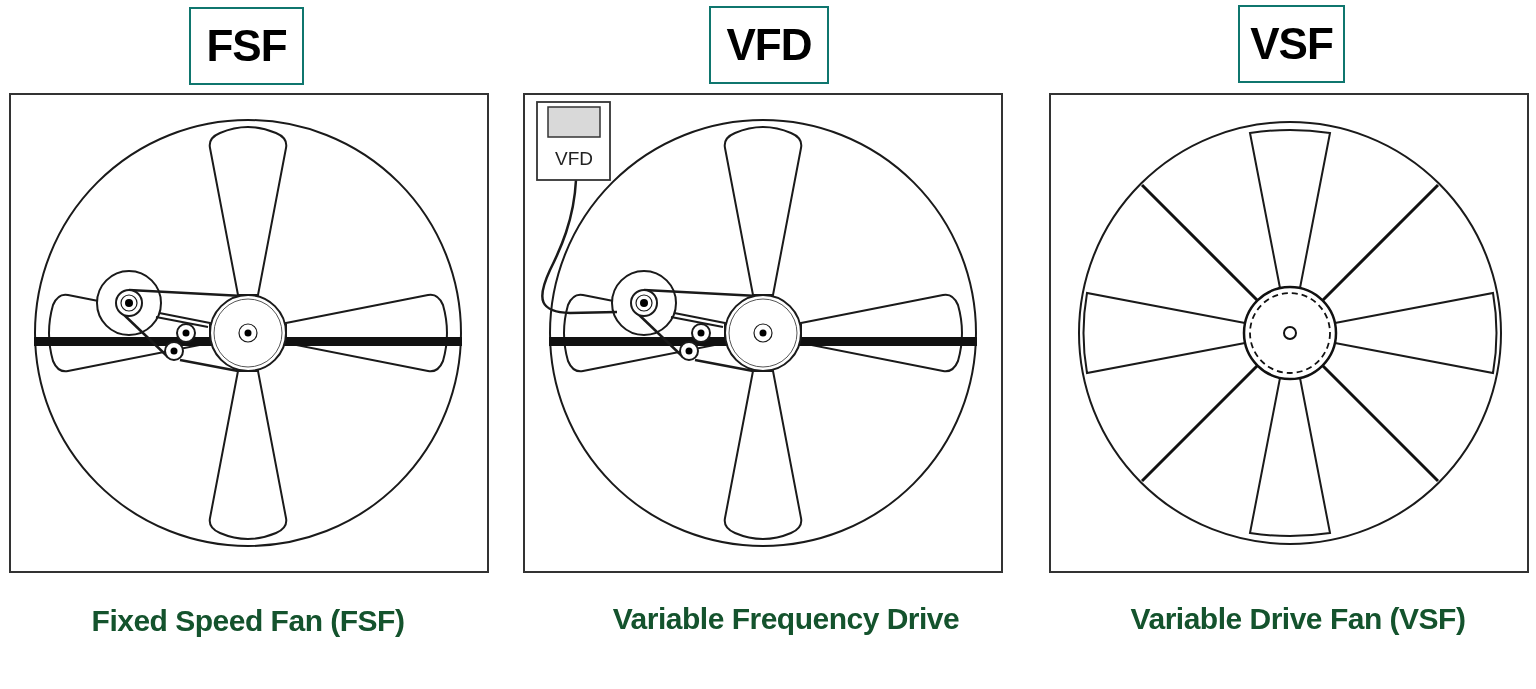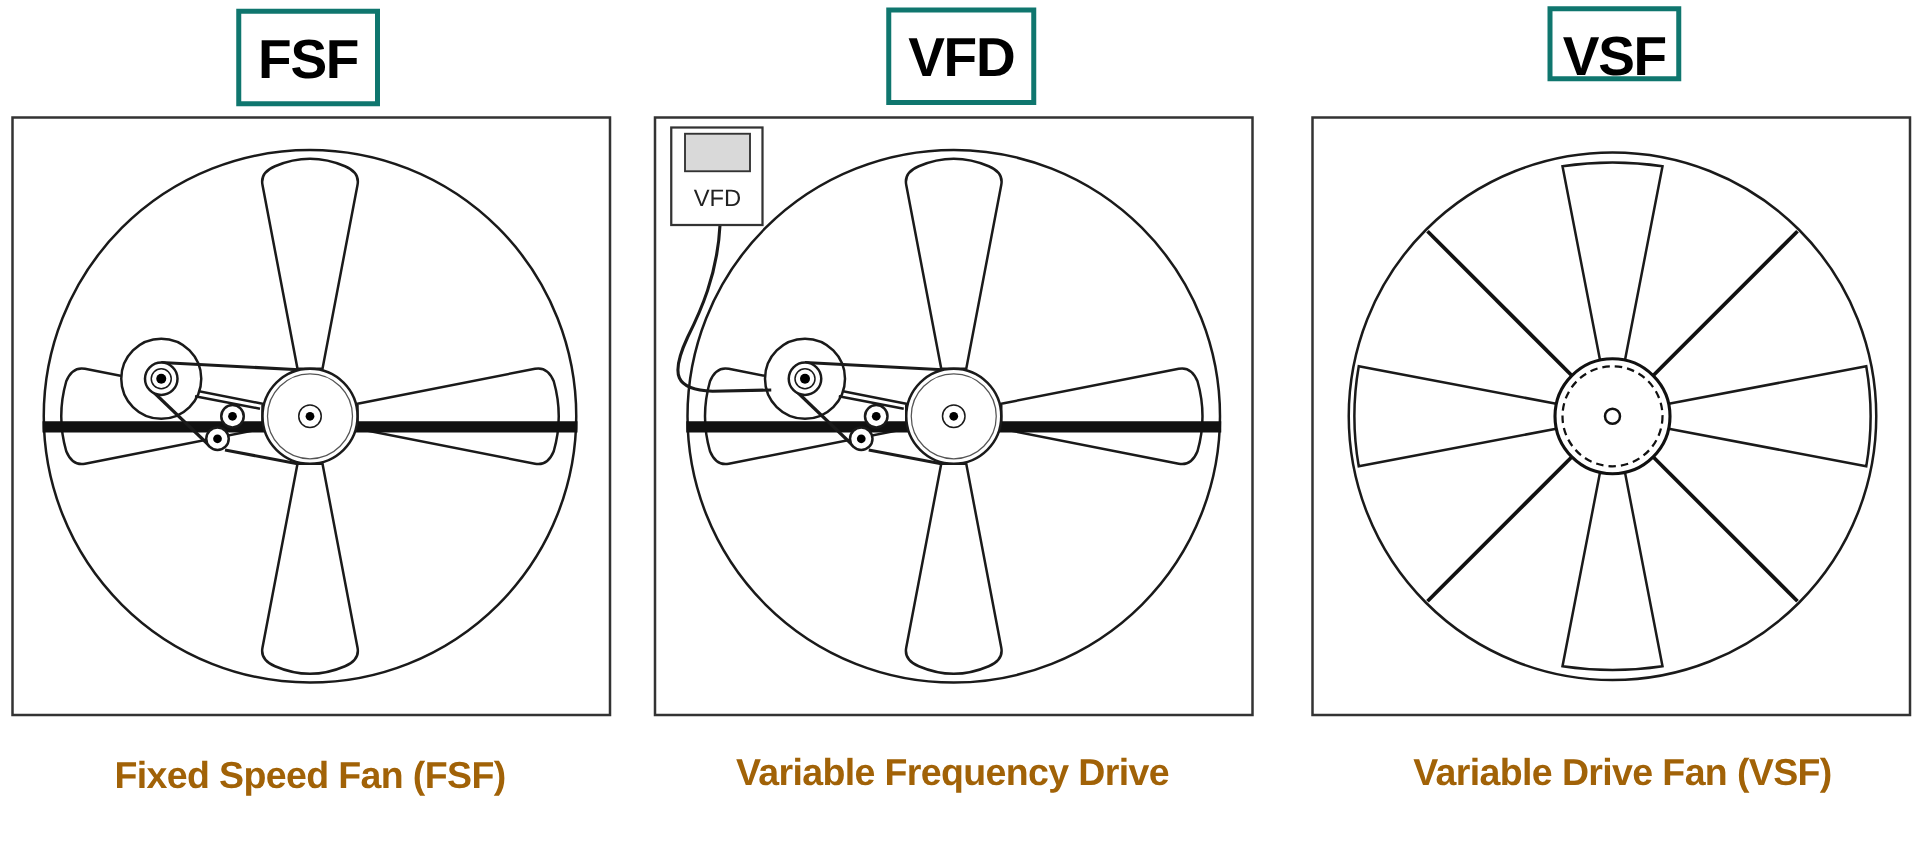--- a/index.html
+++ b/index.html
@@ -1,35 +1,35 @@
 <!DOCTYPE html>
 <html><head>
 <meta charset="utf-8">
 <style>
   html, body { margin:0; padding:0; background:#ffffff; }
   body { width:1536px; height:689px; position:relative; overflow:hidden;
          font-family:"Liberation Sans","DejaVu Sans",sans-serif; }
-  .title-box { position:absolute; border:4px solid #0f766e; background:#fff;
+  .title-box { position:absolute; border:2px solid #0f766e; background:#fff;
                font-weight:bold; font-size:44px; color:#000; text-align:center;
                box-sizing:border-box; letter-spacing:-1px; }
-  .caption { position:absolute; font-weight:bold; font-size:30px; color:#a16207;
+  .caption { position:absolute; font-weight:bold; font-size:30px; color:#14532d;
              text-align:center; line-height:38px; letter-spacing:-0.5px; }
   svg { position:absolute; left:0; top:0; }
   .vfd-label { font-family:"Liberation Sans","DejaVu Sans",sans-serif; font-size:19px; fill:#222; }
 </style>
 </head>
 <body>
 
 <div class="title-box" style="left:189px;top:7px;width:115px;height:78px;line-height:74px;">
   <span>FSF</span>
 </div>
 <div class="title-box" style="left:709px;top:6px;width:120px;height:78px;line-height:74px;">
   <span>VFD</span>
 </div>
-<div class="title-box" style="left:1238px;top:5px;width:107px;height:60px;line-height:74px;">
+<div class="title-box" style="left:1238px;top:5px;width:107px;height:78px;line-height:74px;">
   <span>VSF</span>
 </div>
 
 <svg width="1536" height="689" viewBox="0 0 1536 689">
   <defs>
 
     <g id="fsf-fan">
       <circle cx="0" cy="0" r="213" fill="#fff" stroke="#1a1a1a" stroke-width="2"></circle>
 
       <path d="M -10,-38 L -38,-185 Q -40,-195 -28,-200 Q 0,-212 28,-200 Q 40,-195 38,-185 L 10,-38 Z" fill="#fff" stroke="#1a1a1a" stroke-width="2"></path>
@@ -99,16 +99,16 @@
       <path d="M 45,-10 L 203,-40 Q 210,0 203,40 L 45,10"></path>
     </g>
 
     <circle cx="0" cy="0" r="46" fill="#fff" stroke="#111" stroke-width="2.5"></circle>
     <circle cx="0" cy="0" r="40" fill="none" stroke="#111" stroke-width="1.8" stroke-dasharray="6,4"></circle>
     <circle cx="0" cy="0" r="6" fill="#fff" stroke="#111" stroke-width="2"></circle>
   </g>
 </svg>
 
 <div class="caption" style="left:20px;top:602px;width:456px;">Fixed Speed Fan (FSF)</div>
-<div class="caption" style="left:512px;top:600px;width:500px;">
+<div class="caption" style="left:536px;top:600px;width:500px;">
   <div>Variable Frequency Drive</div>
 </div>
 <div class="caption" style="left:1060px;top:600px;width:476px;">Variable Drive Fan (VSF)</div>
 
 </body></html>

